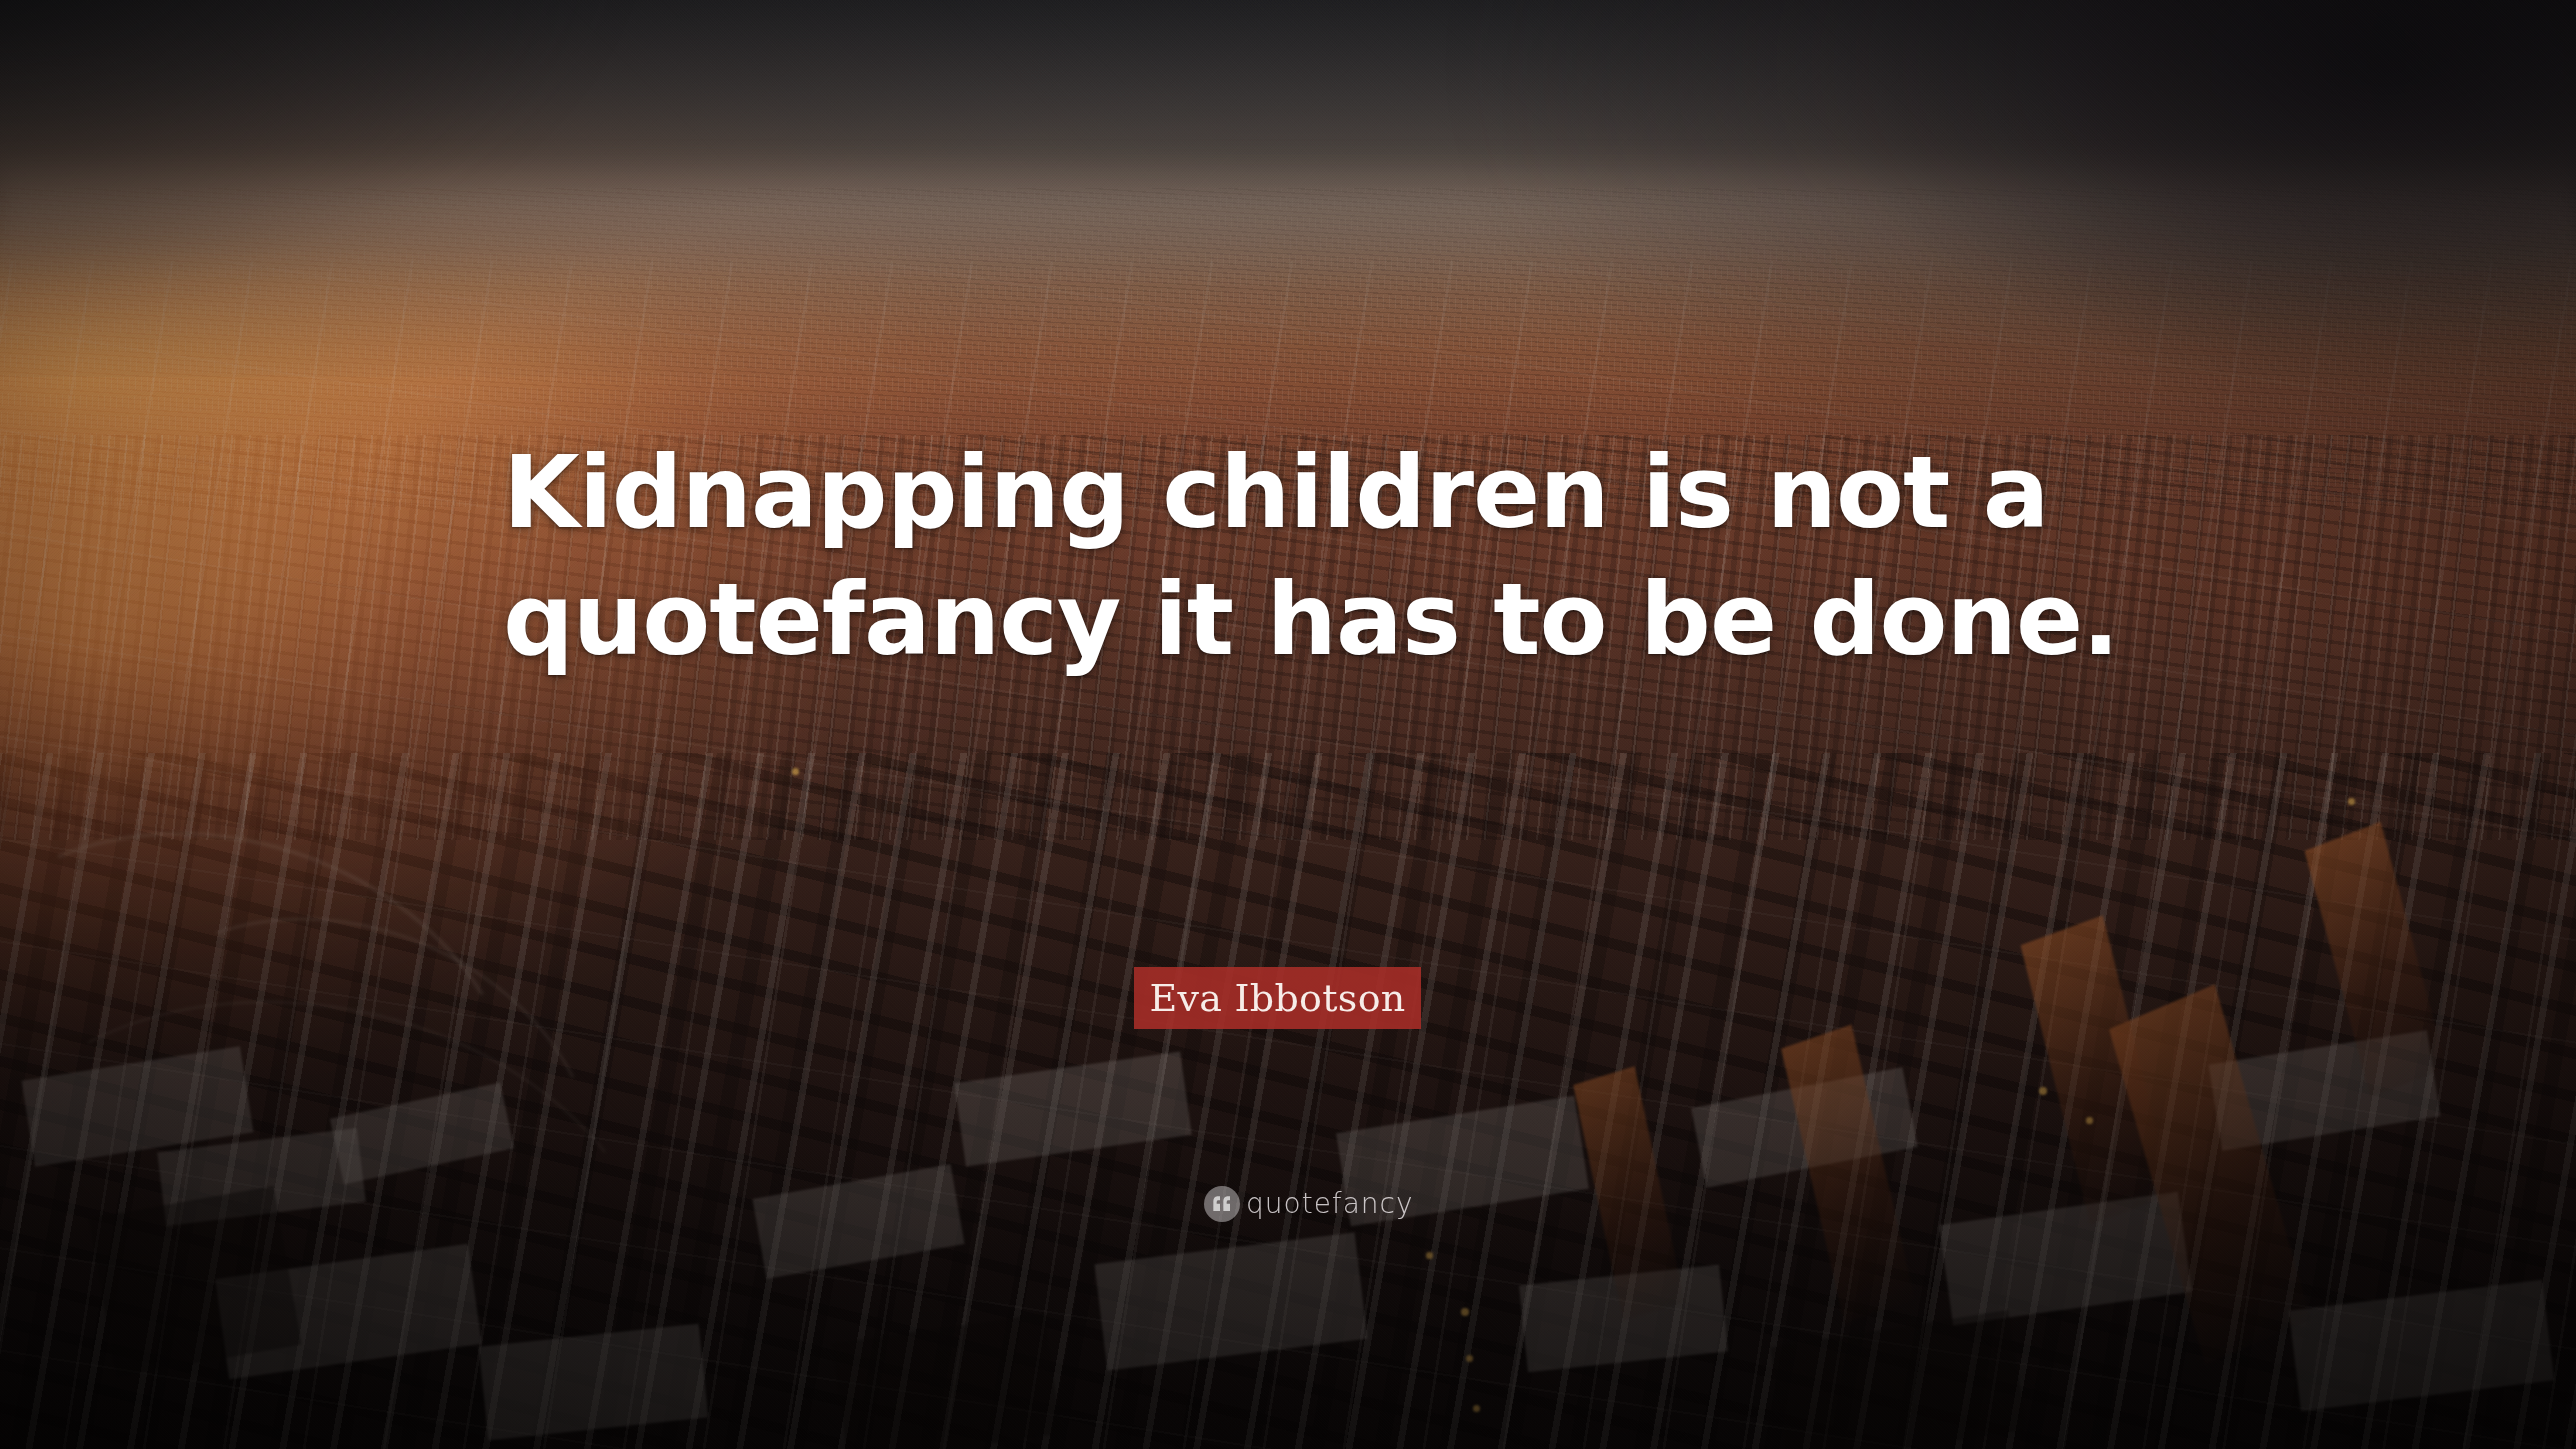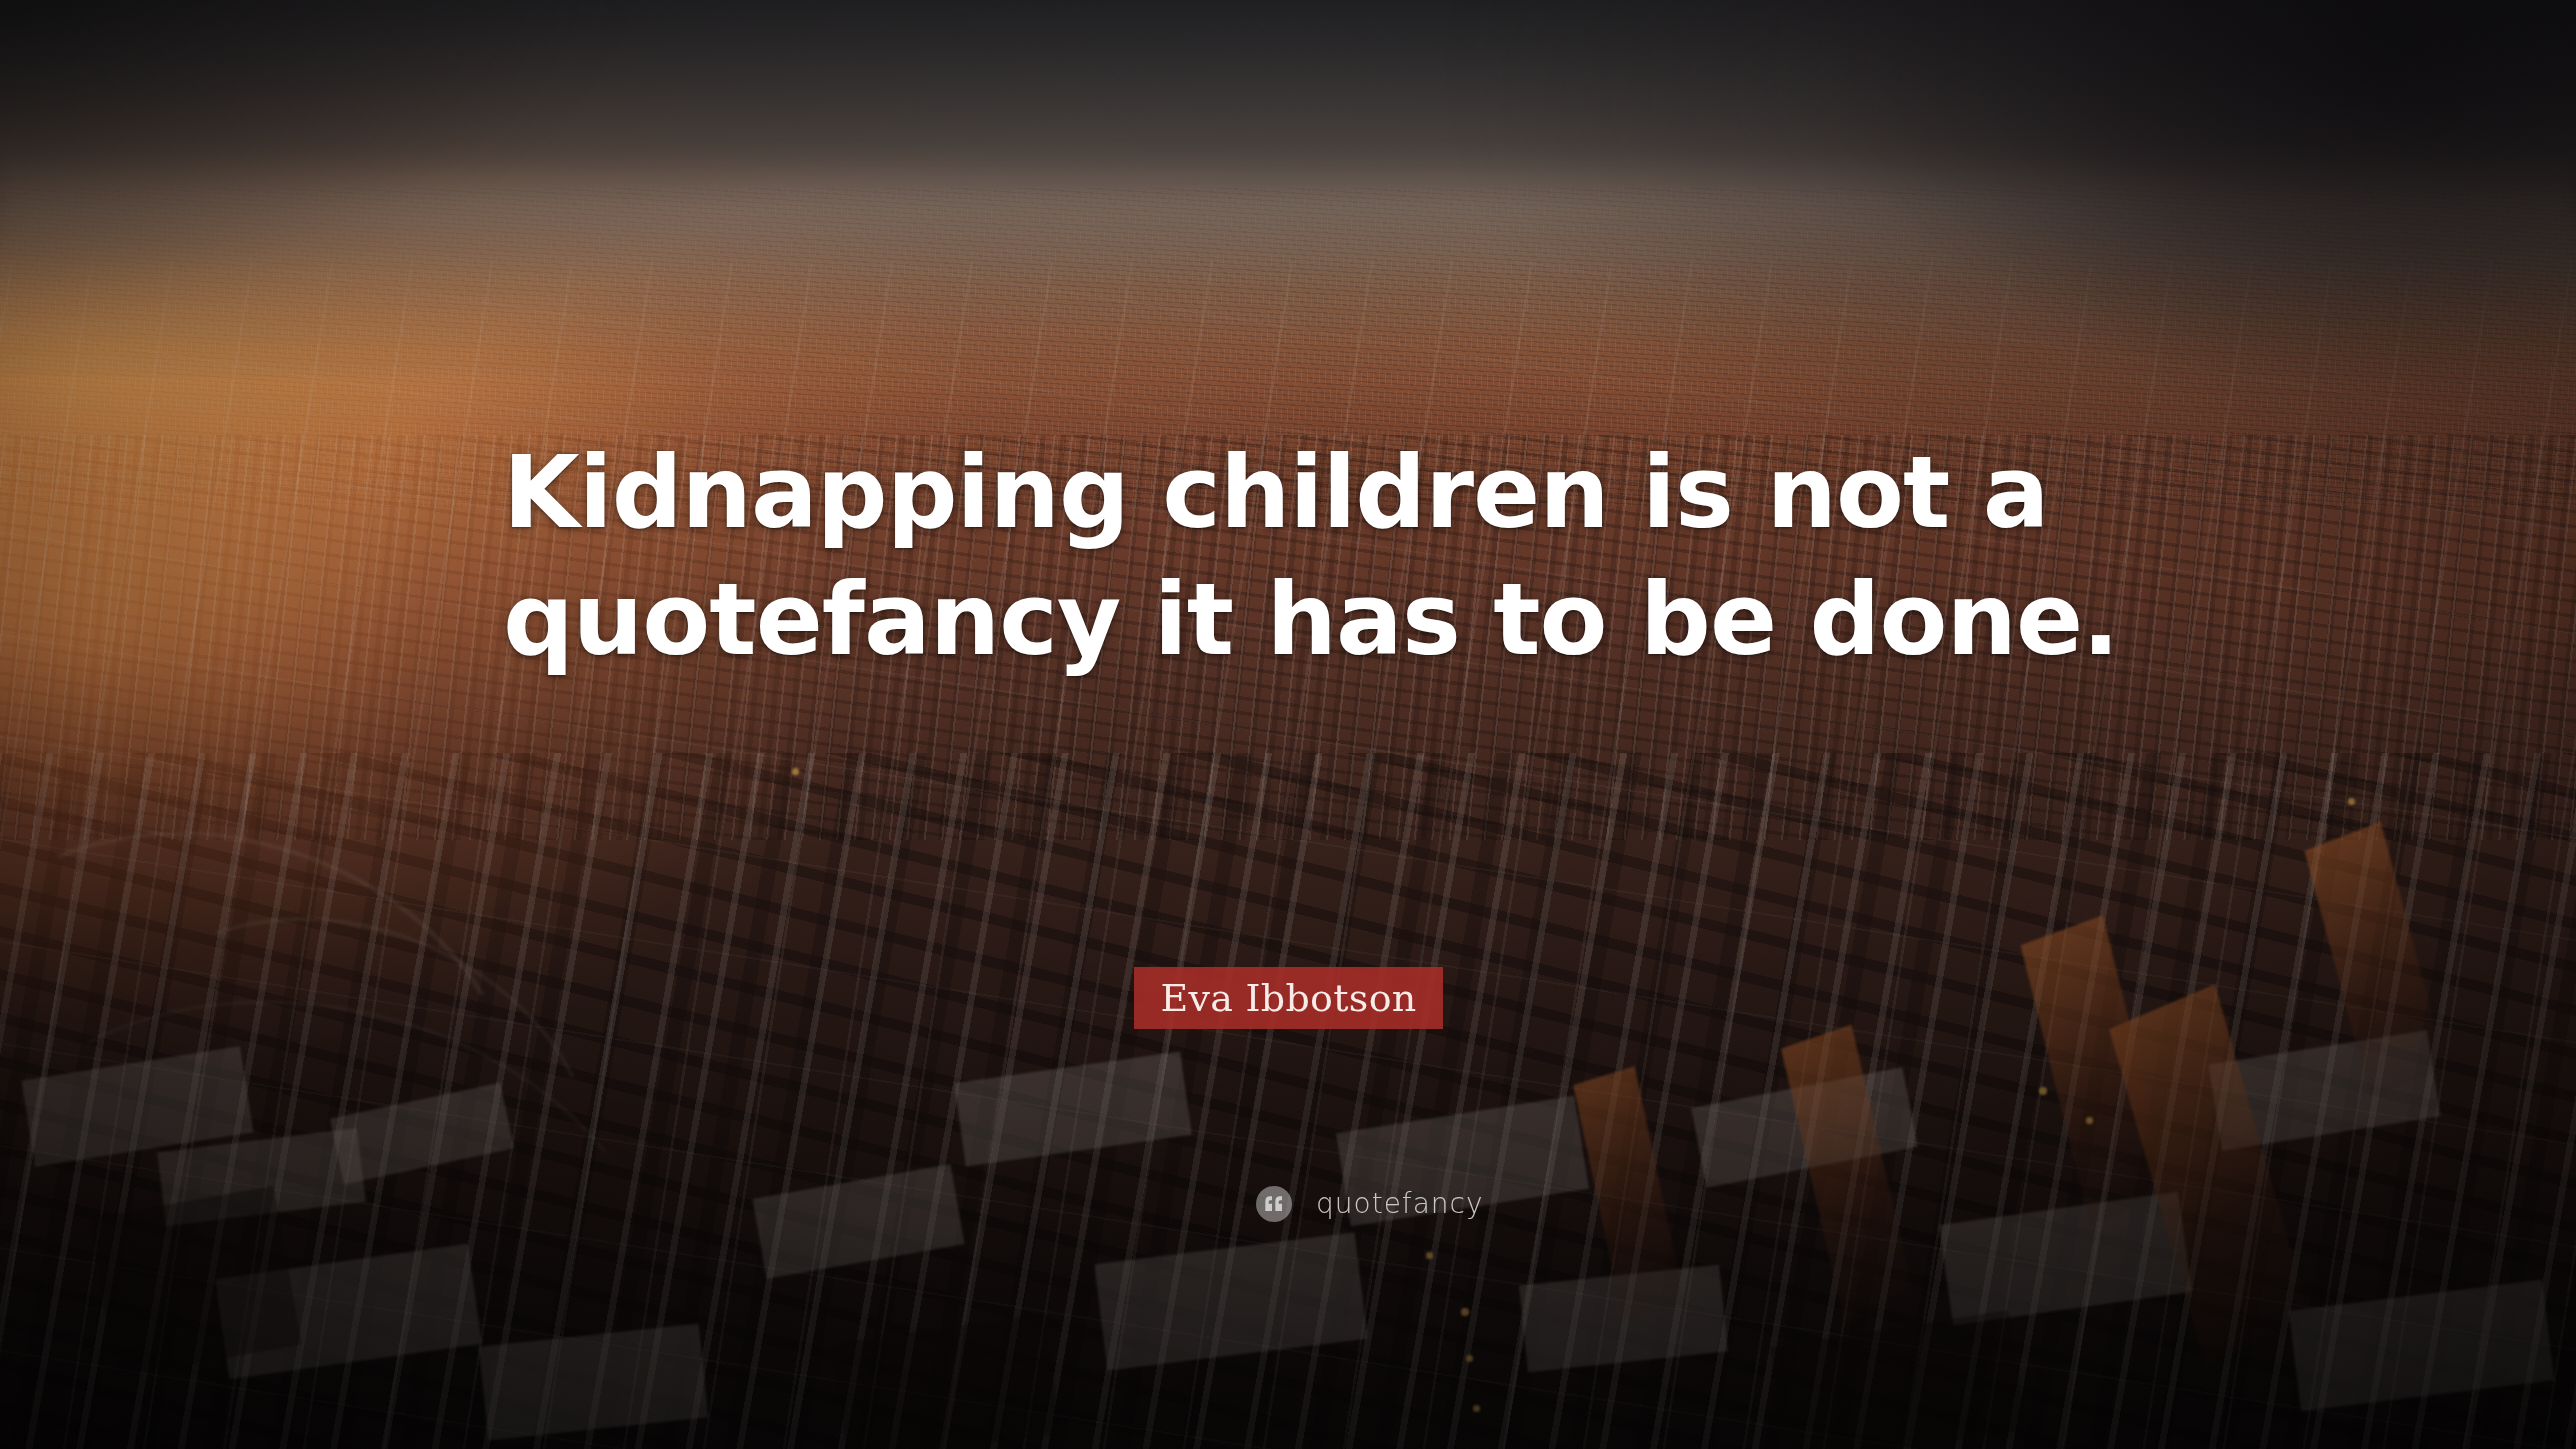--- a/index.html
+++ b/index.html
@@ -253,47 +253,47 @@
     letter-spacing:-1px;
     color:#ffffff;
     white-space:nowrap;
     text-shadow:0 2px 9.4px rgba(0,0,0,0.42), 0 0.7px 2px rgba(0,0,0,0.34);
   }
 
   .author-badge {
     position:absolute;
     left:1134px;
     top:967px;
-    width:309px;
+    width:287px;
     height:62px;
     background:rgba(168,45,40,0.88);
     display:flex;
     align-items:center;
     justify-content:center;
   }
 
   .author-name {
     font-family:"DejaVu Serif", serif;
     font-weight:400;
     font-size:38px;
     line-height:1;
     color:#f7ece8;
     letter-spacing:0.3px;
     white-space:nowrap;
   }
 
   
   .watermark {
     position:absolute;
-    left:1256px;
+    left:1204px;
     top:1183px;
     height:42px;
     display:flex;
     align-items:center;
-    gap:24px;
+    gap:6px;
     opacity:0.82;
   }
 
   .wm-logo {
     width:36px; height:36px;
     border-radius:50%;
     background:rgba(226,222,224,0.55);
     display:flex;
     align-items:center;
     justify-content:center;

